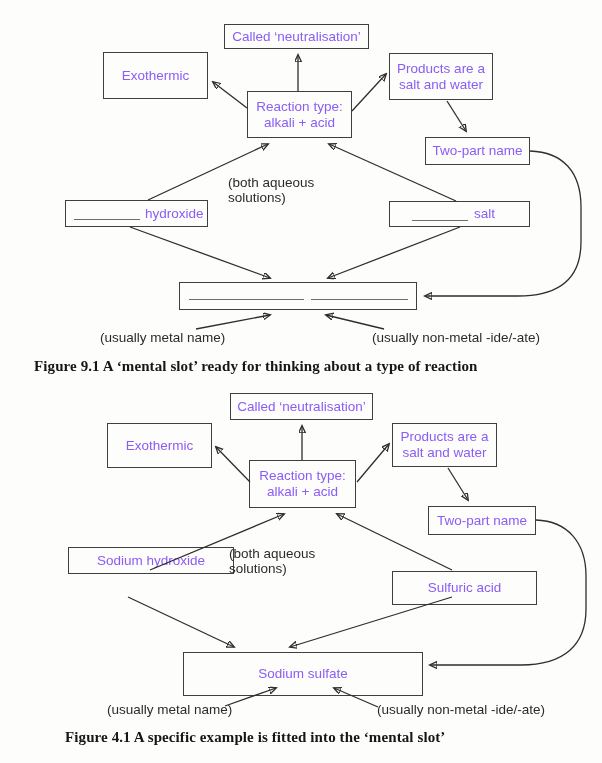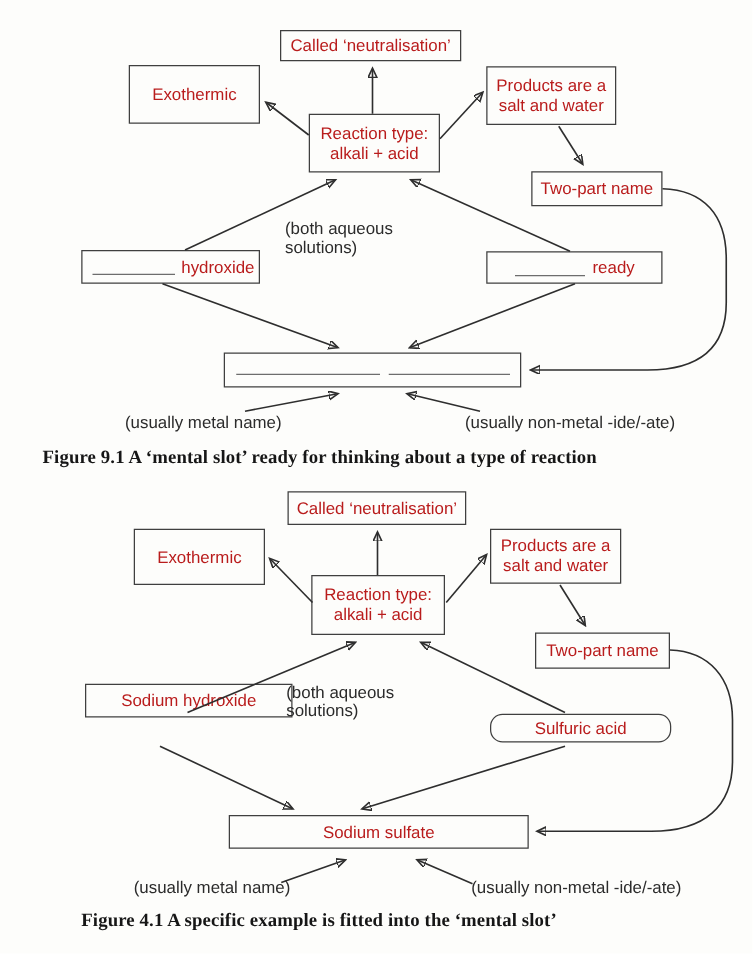--- a/index.html
+++ b/index.html
@@ -5,21 +5,21 @@
   html,body { margin:0; padding:0; background:#ffffff; }
   .page {
     position:relative; width:602px; height:763px;
     background:#fdfdfb; overflow:hidden;
     font-family:"Liberation Sans", sans-serif; color:#2a2a2a;
   }
   .box {
     position:absolute; box-sizing:border-box;
     border:1.5px solid #3f3f3f; background:#fdfdfb;
     display:flex; flex-direction:column; align-items:center; justify-content:center;
-    text-align:center; font-size:13.5px; line-height:16px; color:#b91c1c;
+    text-align:center; font-size:13.5px; line-height:16px; color:#8b5cf6;
   }
   .note { position:absolute; font-size:13.5px; line-height:15px; color:#2b2b2b; white-space:nowrap; }
   .note.center { text-align:left; white-space:normal; }
   .caption {
     position:absolute; font-family:"Liberation Serif", serif; font-weight:bold;
     font-size:15px; color:#161616; white-space:nowrap; letter-spacing:0.1px;text-align:right;
   }
   .blank { position:absolute; border-bottom:1.4px solid #6d6d6d; height:0; }
   svg.wires { position:absolute; left:0; top:0; pointer-events:none; }
   svg.wires path { fill:none; stroke:#2e2e2e; stroke-width:1.3; }
@@ -53,21 +53,21 @@
       <span>Two-part name</span>
     </div>
 
     <div class="box" style="left:65px; top:200px; width:143px; height:27px;">
       <span class="blank" style="left:8px; bottom:6px; width:66px;"></span>
       <span style="position:absolute; left:79px; top:5px;">hydroxide</span>
     </div>
 
     <div class="box" style="left:389px; top:201px; width:141px; height:26px;">
       <span class="blank" style="left:22px; bottom:5px; width:56px;"></span>
-      <span style="position:absolute; left:84px; top:4px;">ready</span>
+      <span style="position:absolute; left:84px; top:4px;">salt</span>
     </div>
 
     <div class="box" style="left:179px; top:282px; width:238px; height:28px;">
       <span class="blank" style="left:9px; bottom:9px; width:115px;"></span>
       <span class="blank" style="left:131px; bottom:9px; width:97px;"></span>
     </div>
 
     <div class="note center" style="left:228px; top:175px; width:140px;">
       <span>(both aqueous</span><br>
       <span>solutions)</span>
@@ -101,25 +101,25 @@
     </div>
 
     <div class="box" style="left:428px; top:506px; width:108px; height:29px;">
       <span>Two-part name</span>
     </div>
 
     <div class="box" style="left:68px; top:547px; width:166px; height:27px;">
       <span>Sodium hydroxide</span>
     </div>
 
-    <div class="box" style="left:392px; top:571px; width:145px; height:23px;border-radius:10px;">
+    <div class="box" style="left:392px; top:571px; width:145px; height:34px;">
       <span>Sulfuric acid</span>
     </div>
 
-    <div class="box" style="left:183px; top:652px; width:240px; height:27px;">
+    <div class="box" style="left:183px; top:652px; width:240px; height:44px;">
       <span>Sodium sulfate</span>
     </div>
 
     <div class="note center" style="left:229px; top:546px; width:140px;">
       <span>(both aqueous</span><br>
       <span>solutions)</span>
     </div>
 
     <div class="note" style="left:107px; top:702px;">(usually metal name)</div>
 

